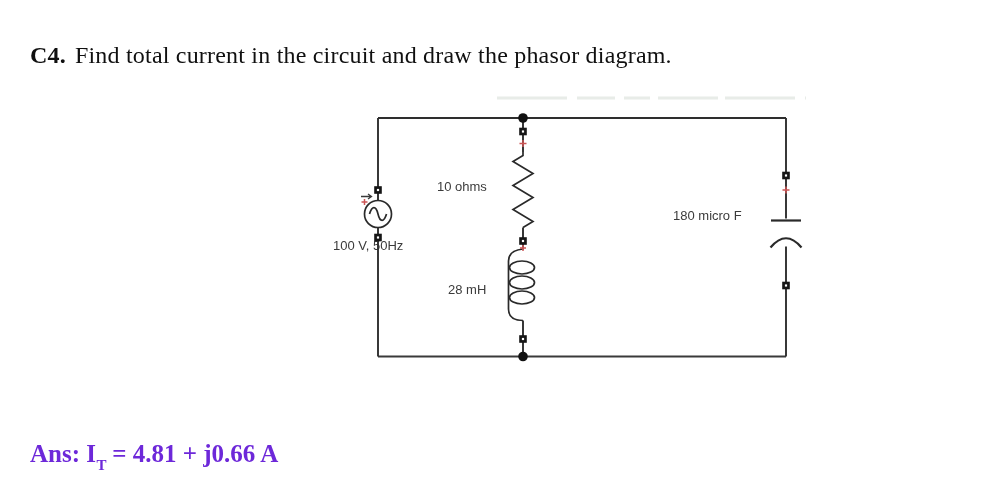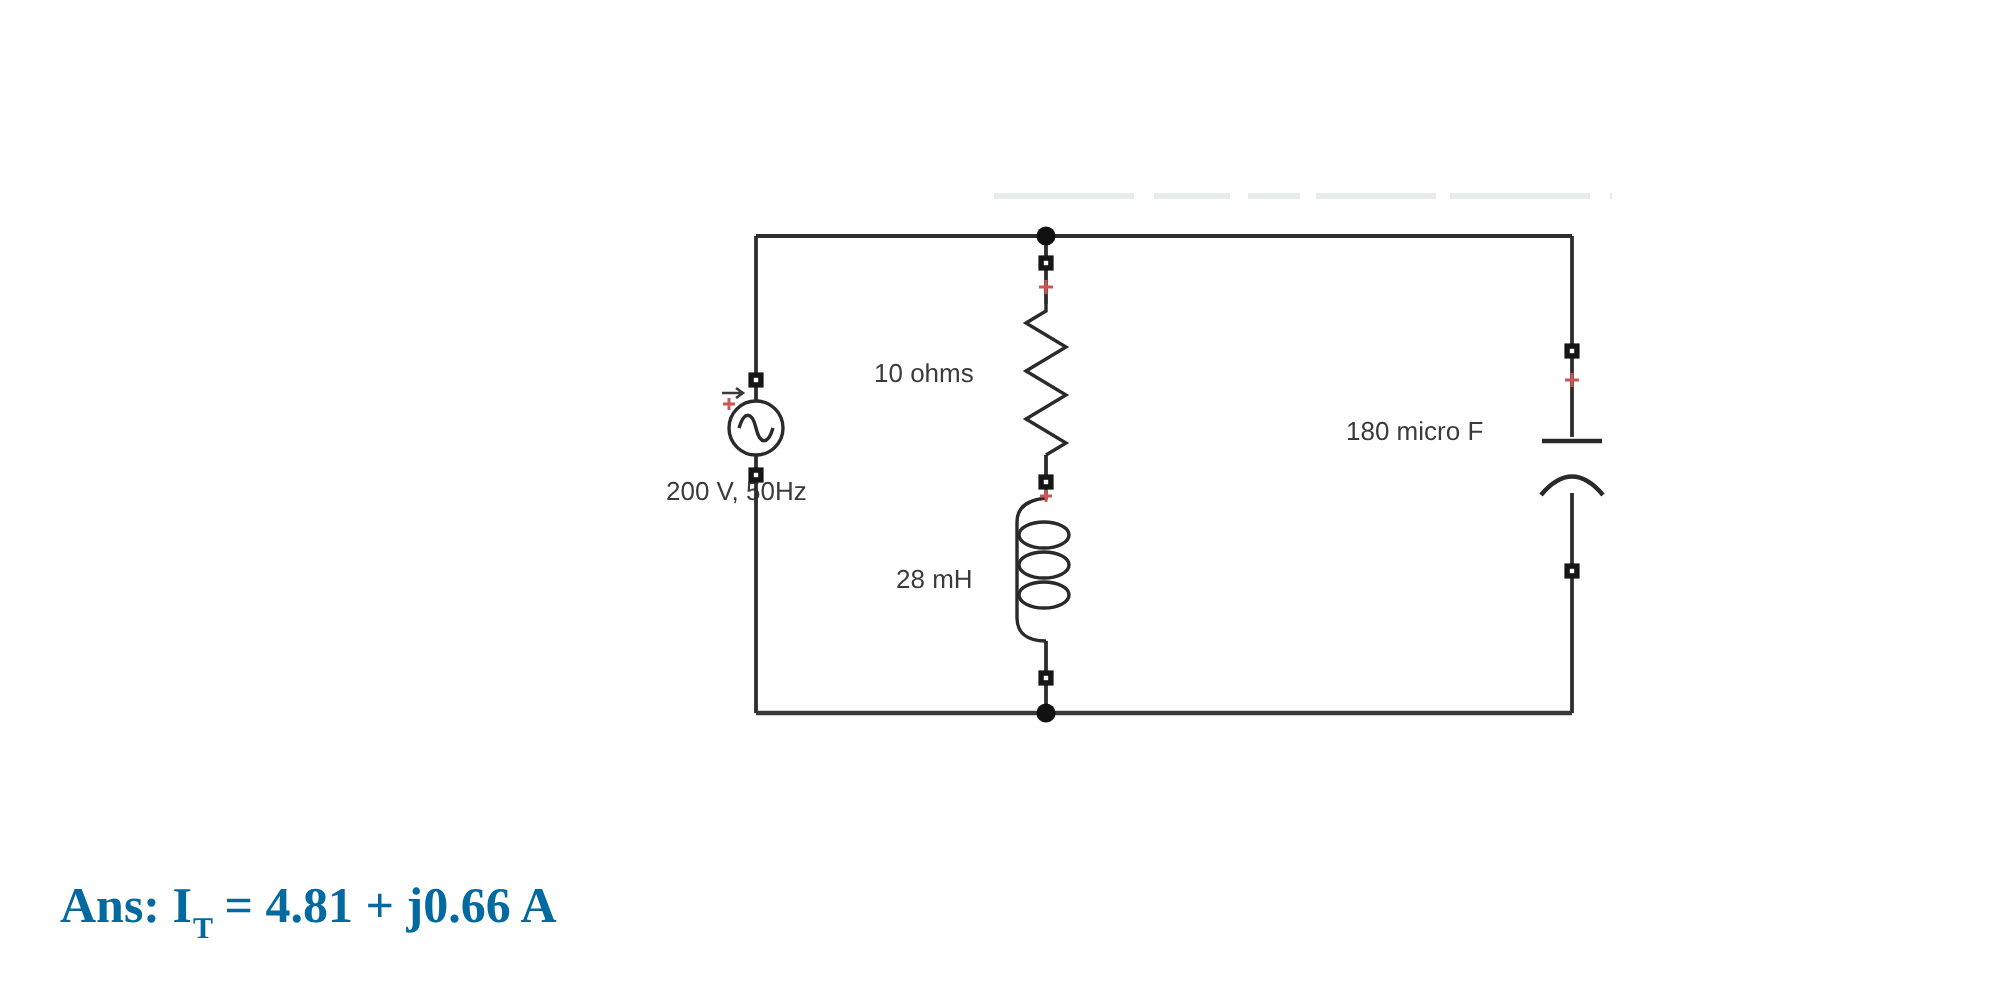--- a/index.html
+++ b/index.html
@@ -13,21 +13,21 @@
   .title{
     position:absolute;left:30px;top:42px;
     font-family:"Liberation Serif", serif;
     font-size:24px;color:#101010;letter-spacing:0.2px;
     white-space:nowrap;
   }
   .title .num{font-weight:bold;margin-right:9px;}
   .answer{
     position:absolute;left:30px;top:440px;
     font-family:"Liberation Serif", serif;
-    font-weight:bold;font-size:25px;color:#0369a1;
+    font-weight:bold;font-size:25px;color:#6d28d9;
     white-space:pre;
   }
   .answer sub{font-size:15px;line-height:0;position:relative;top:2px;left:0.5px;}
   .circuit{position:absolute;left:0;top:0;width:995px;height:498px;}
   .clabel{
     position:absolute;
     font-size:13px;color:#3b3b3b;white-space:nowrap;
   }
   svg.schematic{position:absolute;left:0;top:0;pointer-events:none;}
   .wire{stroke:#2e2e2e;stroke-width:1.9;fill:none;}
@@ -39,24 +39,27 @@
   .jdot{fill:#111111;stroke:none;}
   .plus{stroke:#cc5555;stroke-width:1.5;fill:none;}
   .mark{stroke:#3a3a3a;stroke-width:1.3;fill:none;}
   .faint{stroke:#e8ece8;stroke-width:3;fill:none;}
 </style>
 </head>
 <body>
 
 <div class="page">
 
+  <div class="title">
+    <span class="num">C4.</span><span>Find total current in the circuit and draw the phasor diagram.</span>
+  </div>
 
   <div class="circuit">
 
-    <div class="clabel" style="left:333px;top:238px;">200 V, 50Hz</div>
+    <div class="clabel" style="left:333px;top:238px;">100 V, 50Hz</div>
     <div class="clabel" style="left:437px;top:179px;">10 ohms</div>
     <div class="clabel" style="left:448px;top:282px;">28 mH</div>
     <div class="clabel" style="left:673px;top:208px;">180 micro F</div>
 
     <svg class="schematic" width="995" height="498" viewBox="0 0 995 498">
 
       <line class="faint" x1="497" y1="98" x2="806" y2="98" stroke-dasharray="70 10 38 9 26 8 60 7"></line>
 
       <line class="wire" x1="378" y1="118" x2="786" y2="118"></line>
       <line class="wire-thick" x1="378" y1="356.5" x2="786" y2="356.5"></line>

